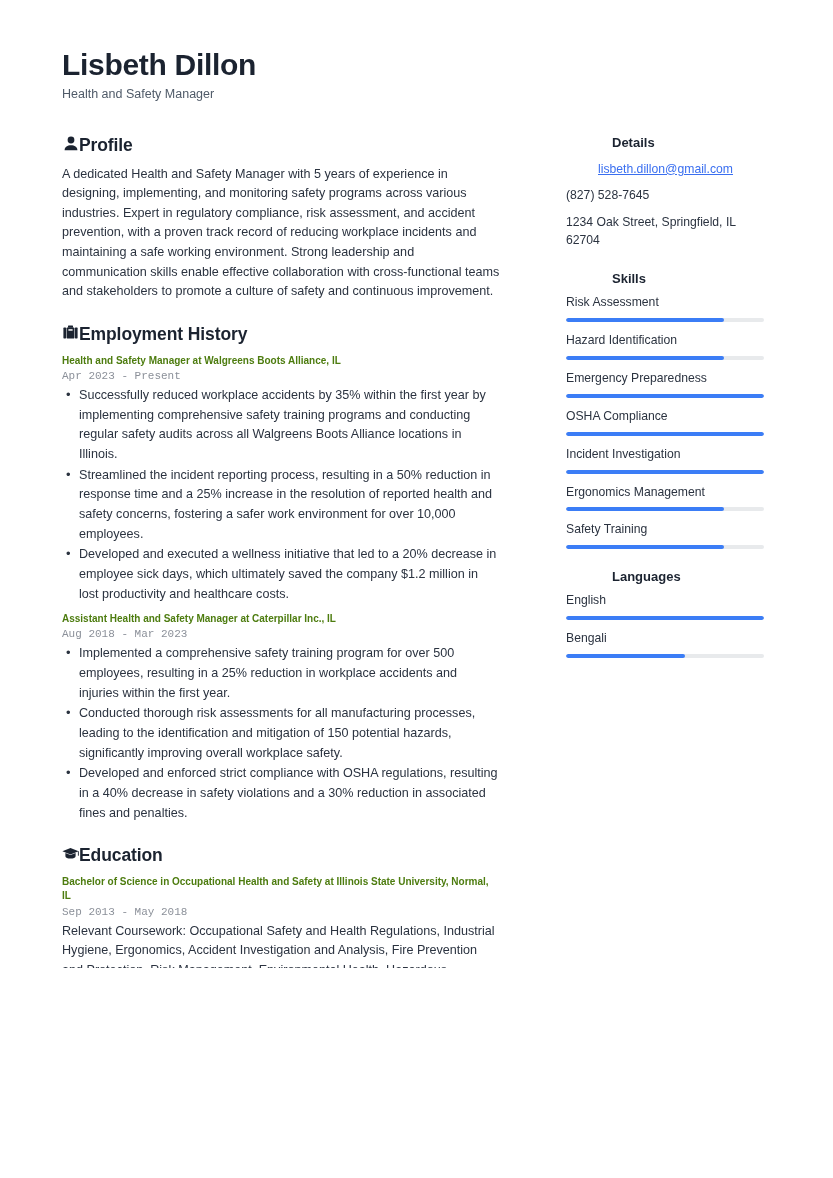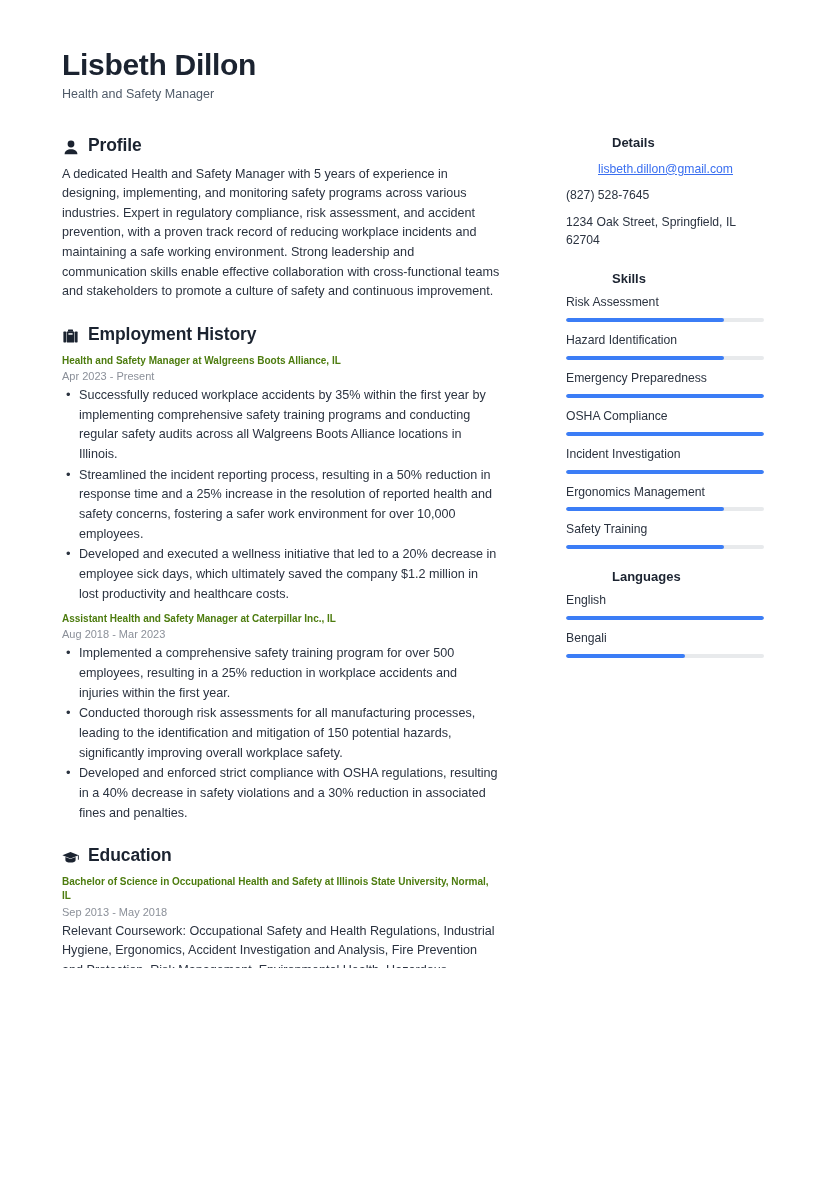--- a/index.html
+++ b/index.html
@@ -28,42 +28,42 @@
   }
 
   
   .body { display:flex; align-items:flex-start; }
   .col-main  { width:458px; flex:0 0 458px; padding-right:20px; }
   .col-side  { width:200px; flex:0 0 200px; margin-left:46px; }
 
   
   .section { margin-bottom:22px; }
   .section-head {
-    display:flex; align-items:flex-end; gap:9px; margin-bottom:9px;
+    display:flex; align-items:flex-start; margin-bottom:9px;
   }
   .section-head .ico {
     width:17px; height:17px; display:flex; align-items:center;
     justify-content:center; color:#1b2330; flex:0 0 17px;
   }
   .section-head .ico svg { display:block; }
   .section-title {
     font-size:17.5px; font-weight:700; color:#1b2330; letter-spacing:-0.1px;
   }
 
   .para {
     font-size:12.6px; line-height:1.56; color:#2b3340; text-align:left;
   }
 
   .entry { margin-bottom:2px; }
   .entry + .entry { margin-top:8px; }
   .entry-title {
     font-size:10px; font-weight:700; color:#4d7c0f; line-height:1.42;
   }
   .entry-date {
-    font-size:11px; color:#8b9099; margin-top:2px; margin-bottom:4px;
+    font-size:11px; color:#8b9099; margin-top:2px; margin-bottom:4px;font-family:Liberation Mono, monospace;
   }
   ul.bullets { list-style:none; margin:2px 0 0 0; padding:0; }
   ul.bullets li {
     position:relative; padding-left:17px; margin-bottom:1px;
     font-size:12.6px; line-height:1.56; color:#2b3340;
   }
   ul.bullets li::before {
     content:"\2022"; position:absolute; left:4px; top:-1px;
     font-size:13px; color:#2b3340;
   }

